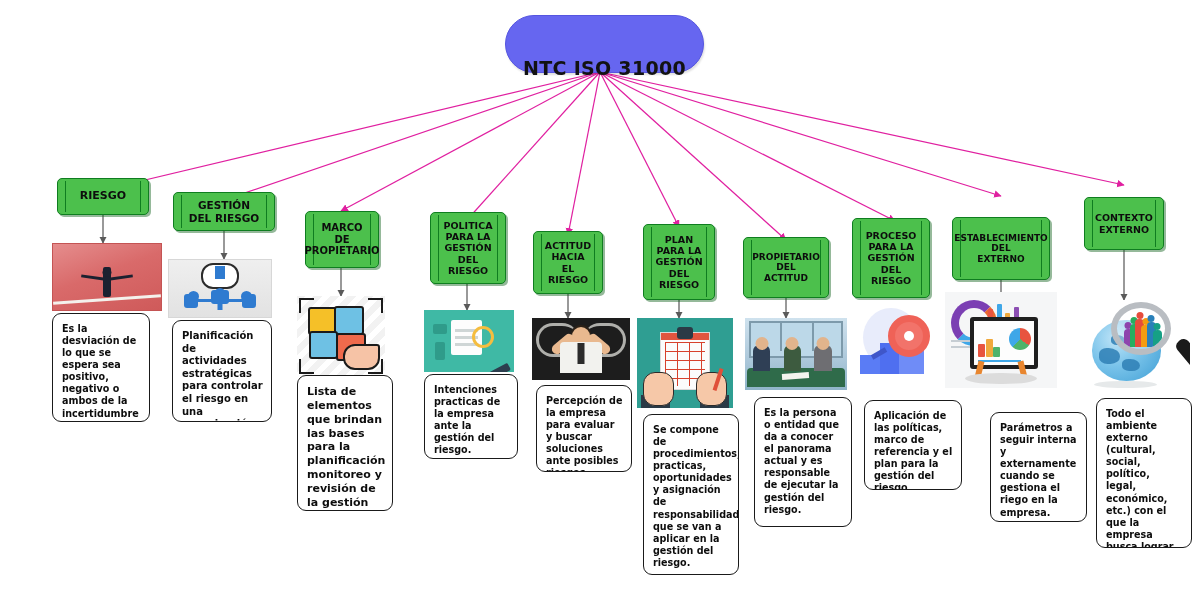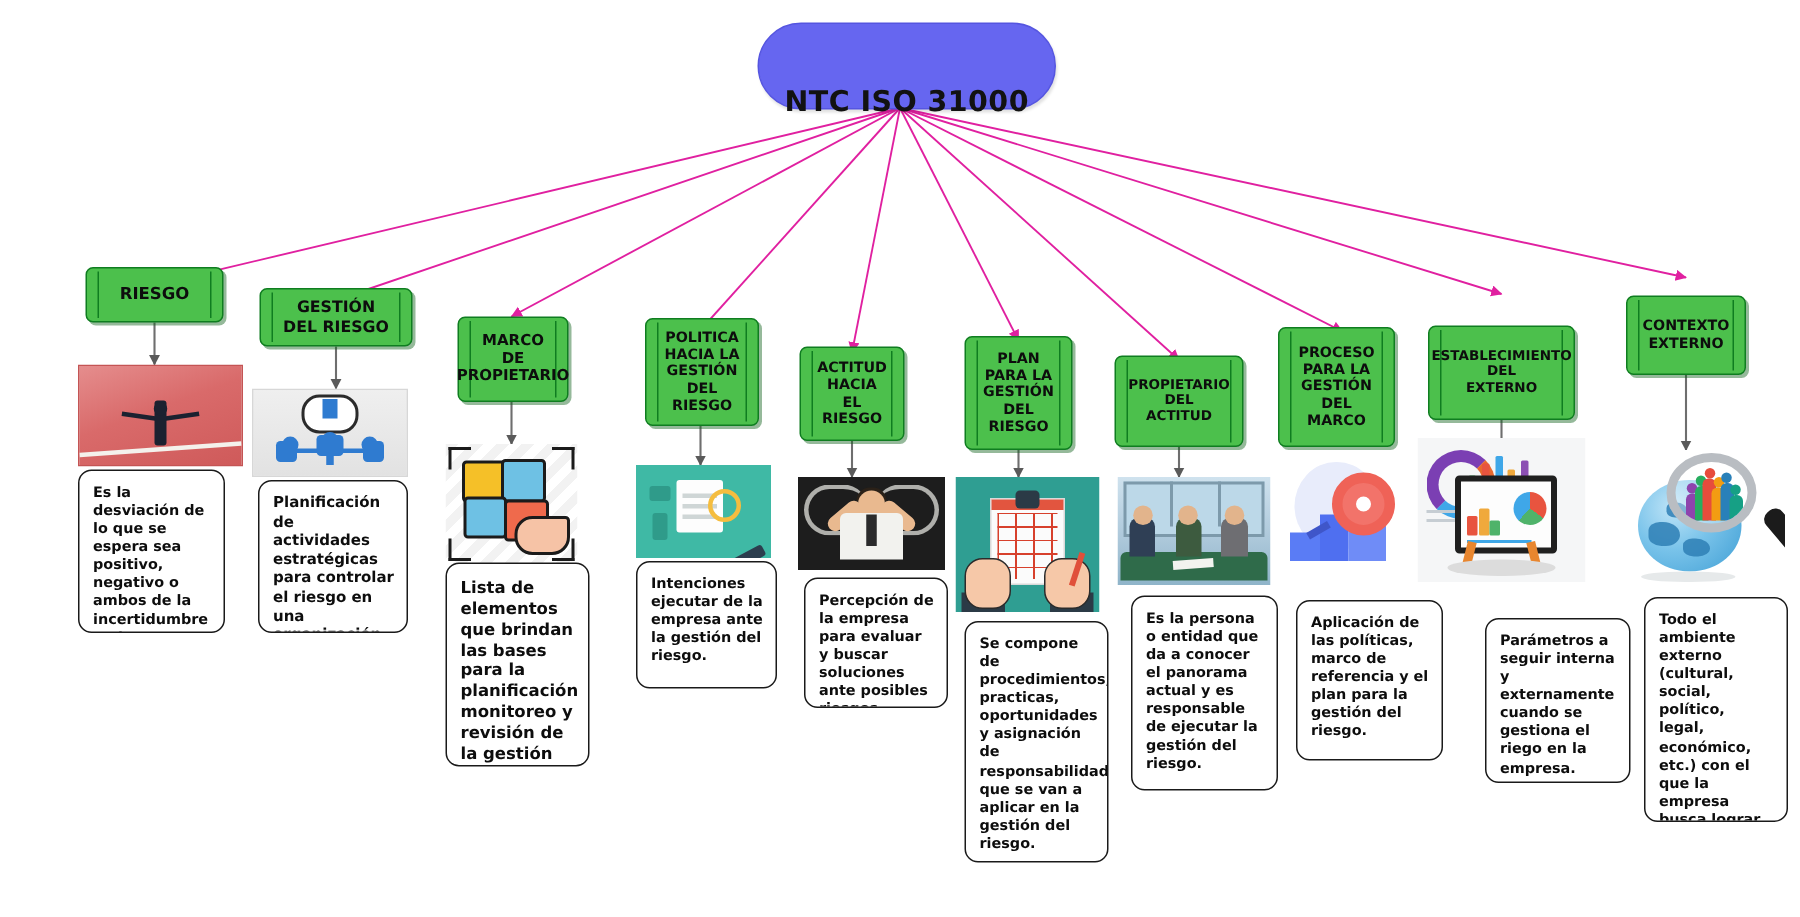--- a/index.html
+++ b/index.html
@@ -287,21 +287,21 @@
 </div>
 
 <div class="topic" style="left:305px;top:211px;width:74px;height:57px;">
   <span class="topic-label" style="font-size:10px;">MARCO
 DE
 PROPIETARIO</span>
 </div>
 
 <div class="topic" style="left:430px;top:212px;width:76px;height:72px;">
   <span class="topic-label" style="font-size:9.5px;">POLITICA
-HACIA LA
+PARA LA
 GESTIÓN
 DEL RIESGO</span>
 </div>
 
 <div class="topic" style="left:533px;top:231px;width:70px;height:63px;">
   <span class="topic-label" style="font-size:9.5px;">ACTITUD
 HACIA
 EL
 RIESGO</span>
 </div>
@@ -318,21 +318,21 @@
   <span class="topic-label" style="font-size:9px;">PROPIETARIO
 DEL
 ACTITUD</span>
 </div>
 
 <div class="topic" style="left:852px;top:218px;width:78px;height:80px;">
   <span class="topic-label" style="font-size:9.5px;">PROCESO
 PARA LA
 GESTIÓN
 DEL
-MARCO</span>
+RIESGO</span>
 </div>
 
 <div class="topic" style="left:952px;top:217px;width:98px;height:63px;">
   <span class="topic-label" style="font-size:9px;">ESTABLECIMIENTO
 DEL
 EXTERNO</span>
 </div>
 
 <div class="topic" style="left:1084px;top:197px;width:80px;height:53px;">
   <span class="topic-label" style="font-size:9.5px;">CONTEXTO
@@ -511,36 +511,36 @@
 
 <div class="desc" style="left:172px;top:320px;width:100px;height:102px;">
   <span class="desc-text" style="font-size:10px;">Planificación de actividades estratégicas para controlar el riesgo en una organización.</span>
 </div>
 
 <div class="desc" style="left:297px;top:375px;width:96px;height:136px;">
   <span class="desc-text" style="font-size:11px;">Lista de elementos que brindan las bases para la planificación monitoreo y revisión de la gestión del riesgo.</span>
 </div>
 
 <div class="desc" style="left:424px;top:374px;width:94px;height:85px;">
-  <span class="desc-text" style="font-size:9.6px;">Intenciones ejecutar de la empresa ante la gestión del riesgo.</span>
+  <span class="desc-text" style="font-size:9.6px;">Intenciones practicas de la empresa ante la gestión del riesgo.</span>
 </div>
 
 <div class="desc" style="left:536px;top:385px;width:96px;height:87px;">
   <span class="desc-text" style="font-size:9.6px;">Percepción de la empresa para evaluar y buscar soluciones ante posibles riesgos.</span>
 </div>
 
 <div class="desc" style="left:643px;top:414px;width:96px;height:161px;">
   <span class="desc-text" style="font-size:9.6px;">Se compone de procedimientos, practicas, oportunidades y asignación de responsabilidades que se van a aplicar en la gestión del riesgo.</span>
 </div>
 
 <div class="desc" style="left:754px;top:397px;width:98px;height:130px;">
   <span class="desc-text" style="font-size:9.6px;">Es la persona o entidad que da a conocer el panorama actual y es responsable de ejecutar la gestión del riesgo.</span>
 </div>
 
-<div class="desc" style="left:864px;top:400px;width:98px;height:107px;">
+<div class="desc" style="left:864px;top:400px;width:98px;height:90px;">
   <span class="desc-text" style="font-size:9.6px;">Aplicación de las políticas, marco de referencia y el plan para la gestión del riesgo.</span>
 </div>
 
 <div class="desc" style="left:990px;top:412px;width:97px;height:110px;">
   <span class="desc-text" style="font-size:9.6px;">Parámetros a seguir interna y externamente cuando se gestiona el riego en la empresa.</span>
 </div>
 
 <div class="desc" style="left:1096px;top:398px;width:96px;height:150px;">
   <span class="desc-text" style="font-size:9.6px;">Todo el ambiente externo (cultural, social, político, legal, económico, etc.) con el que la empresa busca lograr sus objetivos.</span>
 </div>

